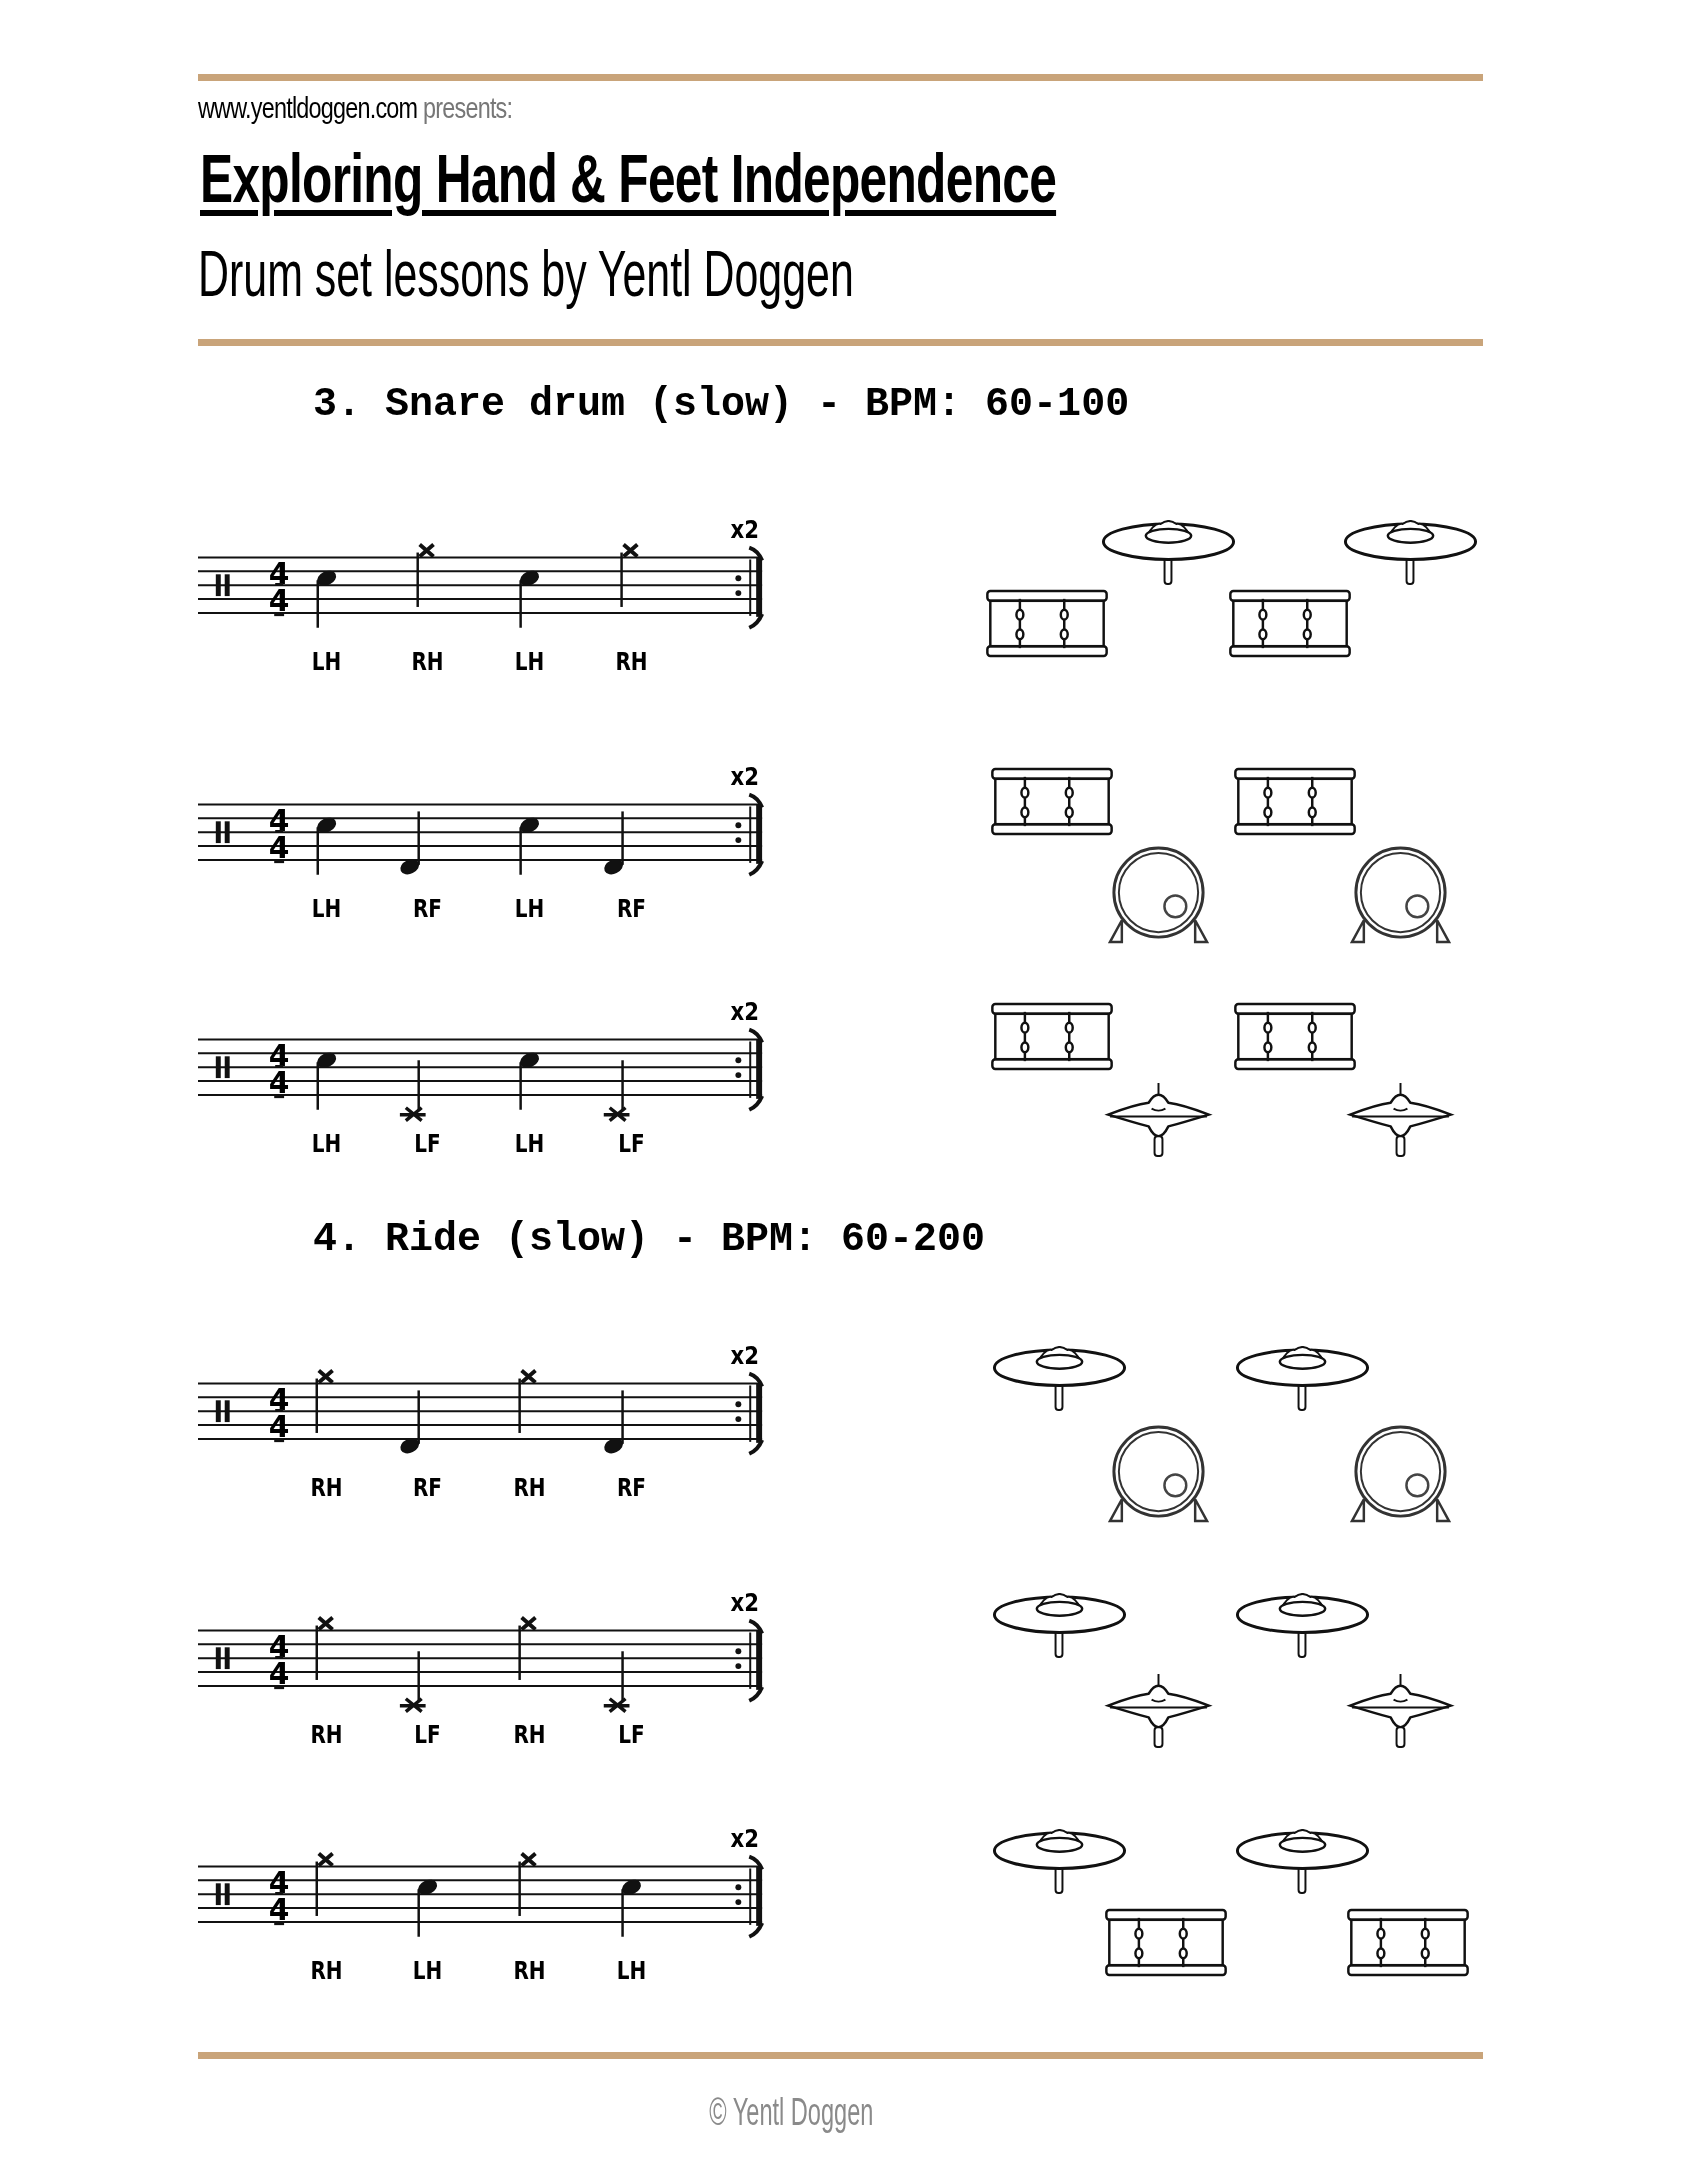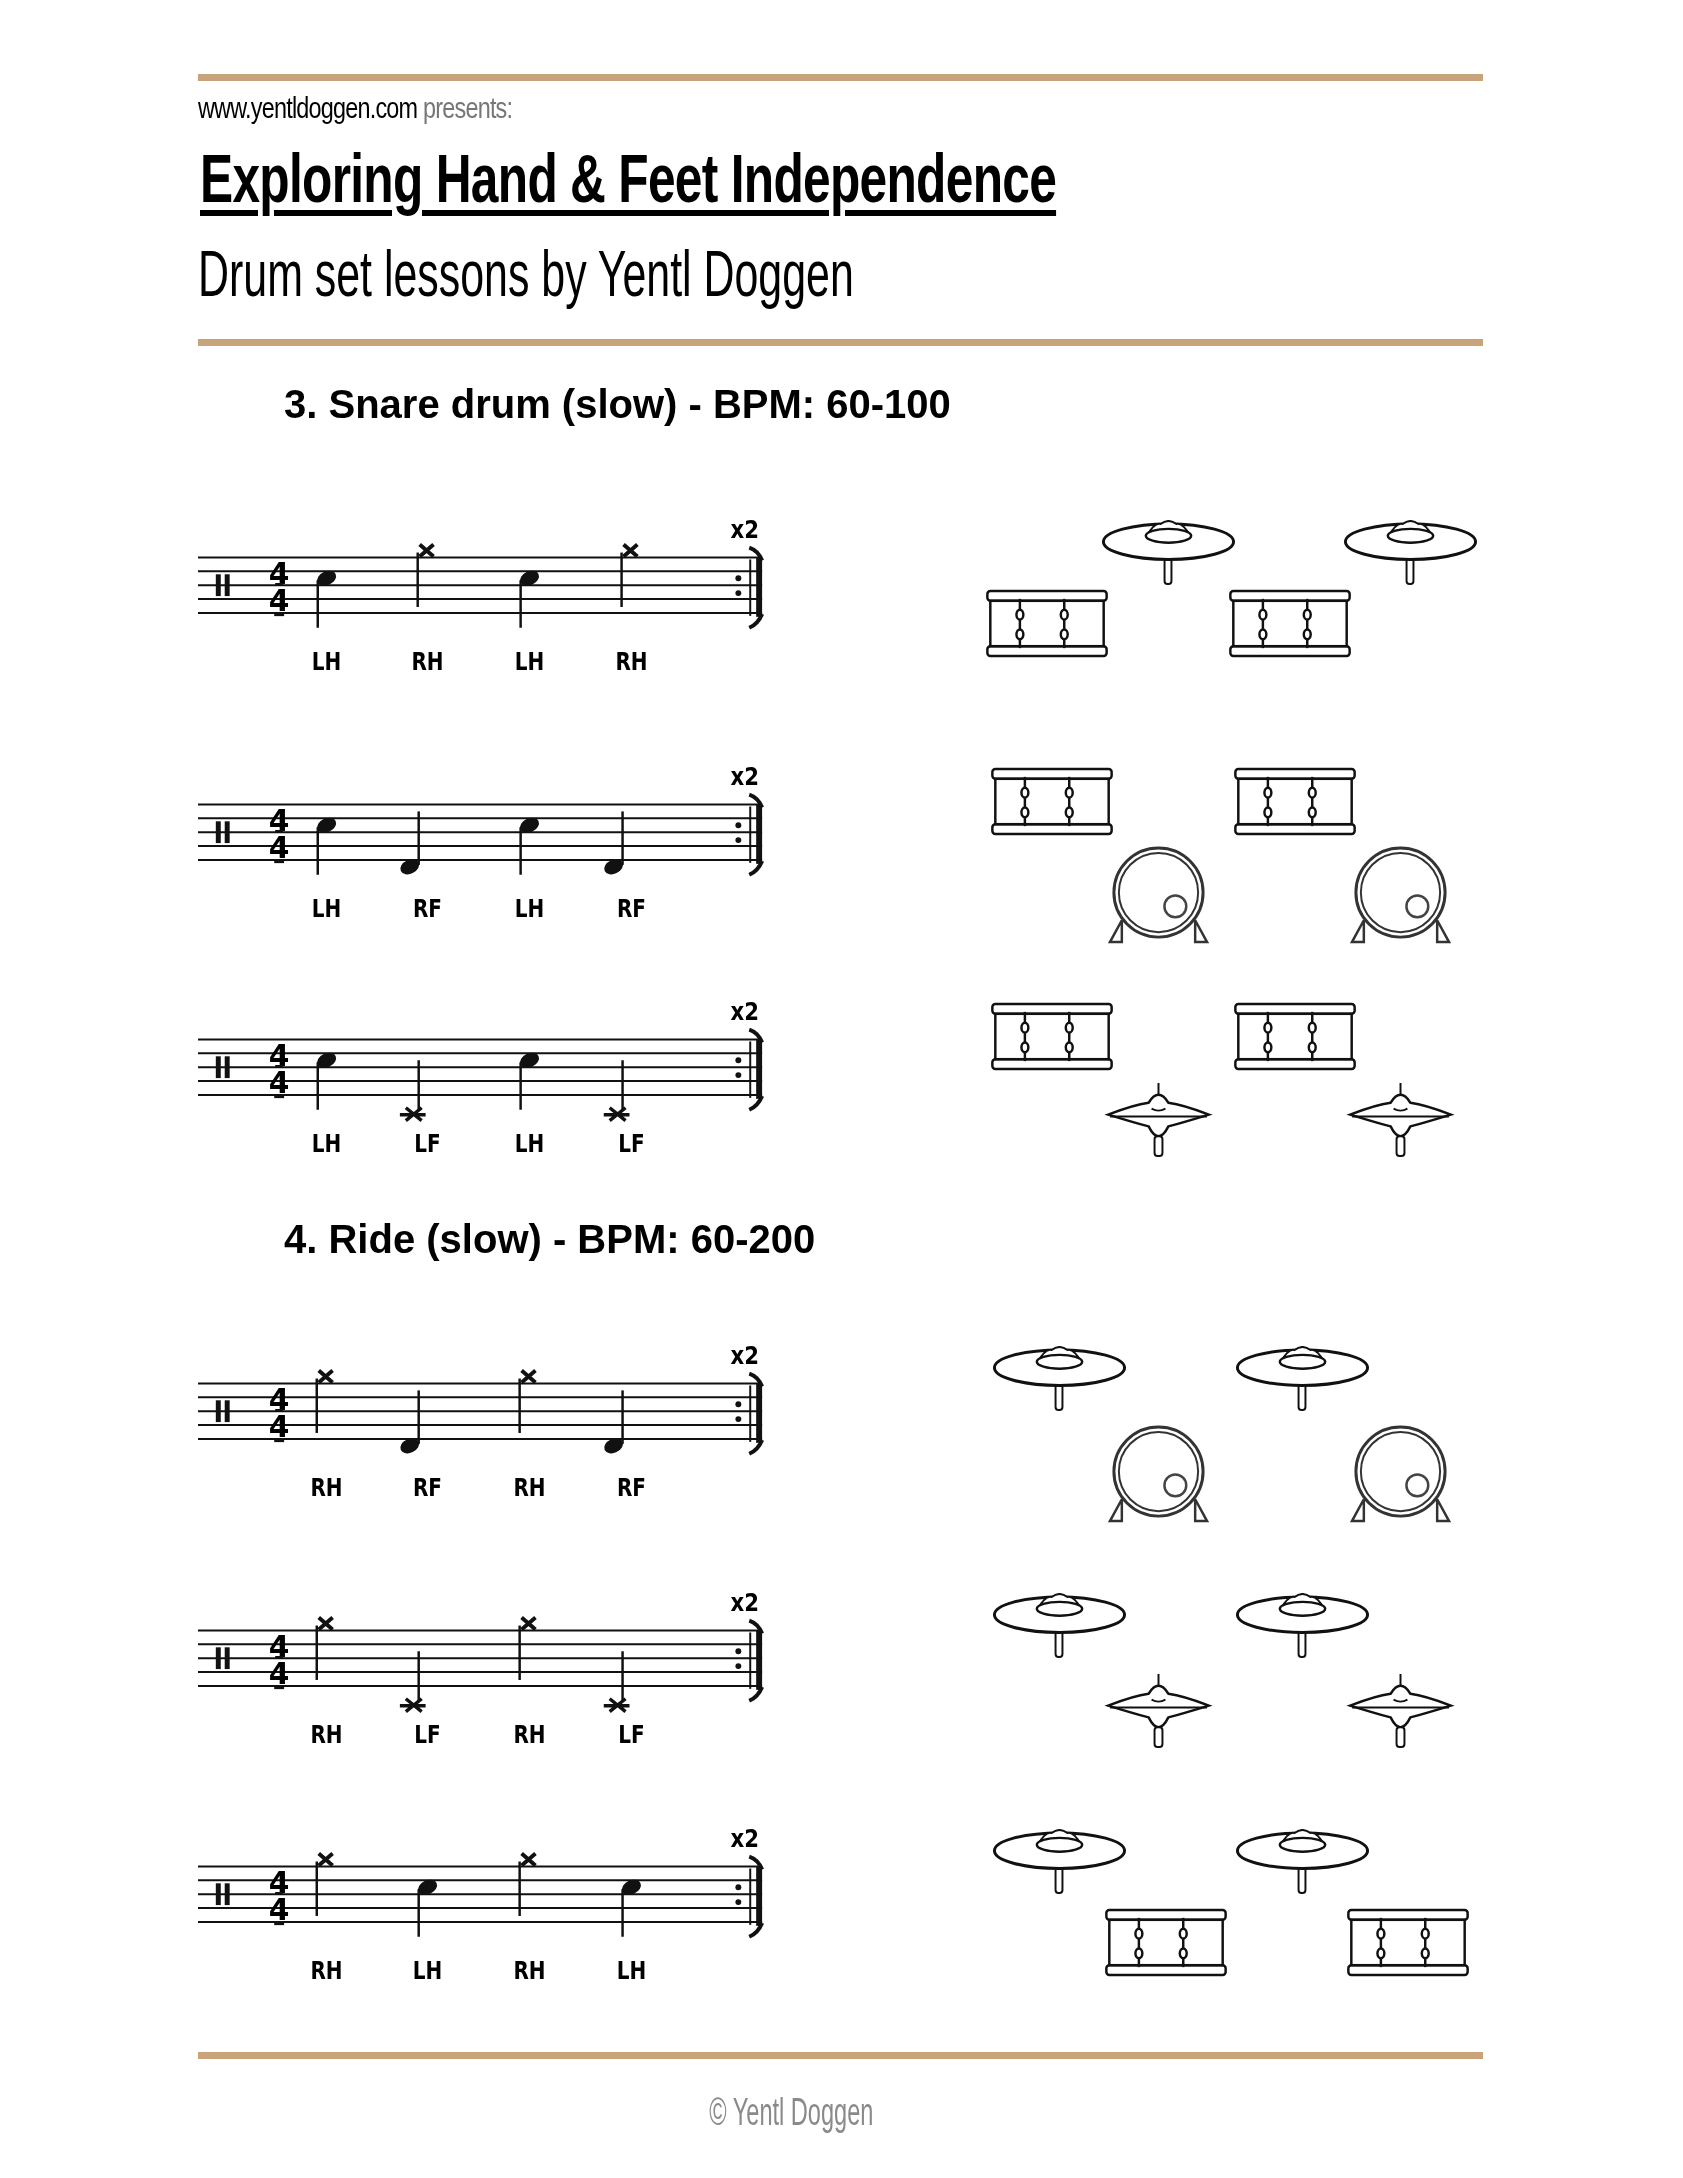--- a/index.html
+++ b/index.html
@@ -2,21 +2,21 @@
 <html><head>
 <meta charset="utf-8">
 <style>
   html,body{margin:0;padding:0;background:#fff;}
   body{width:1683px;height:2178px;position:relative;overflow:hidden;font-family:"DejaVu Sans",sans-serif;color:#000;}
   .rule{position:absolute;left:198px;width:1285px;height:7px;background:#c9a47a;}
   .site{position:absolute;left:198px;top:91px;font-family:"Liberation Sans Narrow","Liberation Sans",sans-serif;font-size:30px;letter-spacing:-1px;transform:scaleX(0.78);transform-origin:left top;white-space:nowrap;}
   .site .pres{color:#777;}
   .title{position:absolute;left:200px;top:139px;font-family:"Liberation Sans",sans-serif;font-weight:bold;font-size:69px;letter-spacing:-1px;transform:scaleX(0.72);transform-origin:left top;white-space:nowrap;text-decoration:underline;text-decoration-thickness:6px;text-underline-offset:8px;}
   .subtitle{position:absolute;left:198px;top:236px;font-family:"Liberation Sans",sans-serif;font-size:65px;transform:scaleX(0.66);transform-origin:left top;white-space:nowrap;font-weight:normal;}
-  .heading{position:absolute;left:284px;font-family:Liberation Sans, sans-serif;font-weight:bold;font-size:40px;white-space:nowrap;letter-spacing:0px;}
+  .heading{position:absolute;left:313px;font-family:Liberation Mono, monospace;font-weight:bold;font-size:40px;white-space:nowrap;letter-spacing:0px;}
   .exercise{position:absolute;left:198px;width:1287px;height:198px;}
   .staff-svg{position:absolute;left:0;top:0;}
   .hand-label{position:absolute;font-family:"DejaVu Sans",sans-serif;font-weight:bold;font-size:25px;transform:scaleX(0.8);transform-origin:center top;width:59px;text-align:center;}
   .rep{position:absolute;font-family:"DejaVu Sans",sans-serif;font-weight:bold;font-size:25px;transform:scaleX(0.85);}
   .kit{position:absolute;left:787px;top:-30px;}
   .footer{position:absolute;left:0;width:1583px;top:2091px;text-align:center;font-family:"Liberation Sans",sans-serif;font-size:38px;color:#8a8a8a;}
   .footer span{display:inline-block;transform:scaleX(0.62);}
 </style>
 </head>
 <body>

